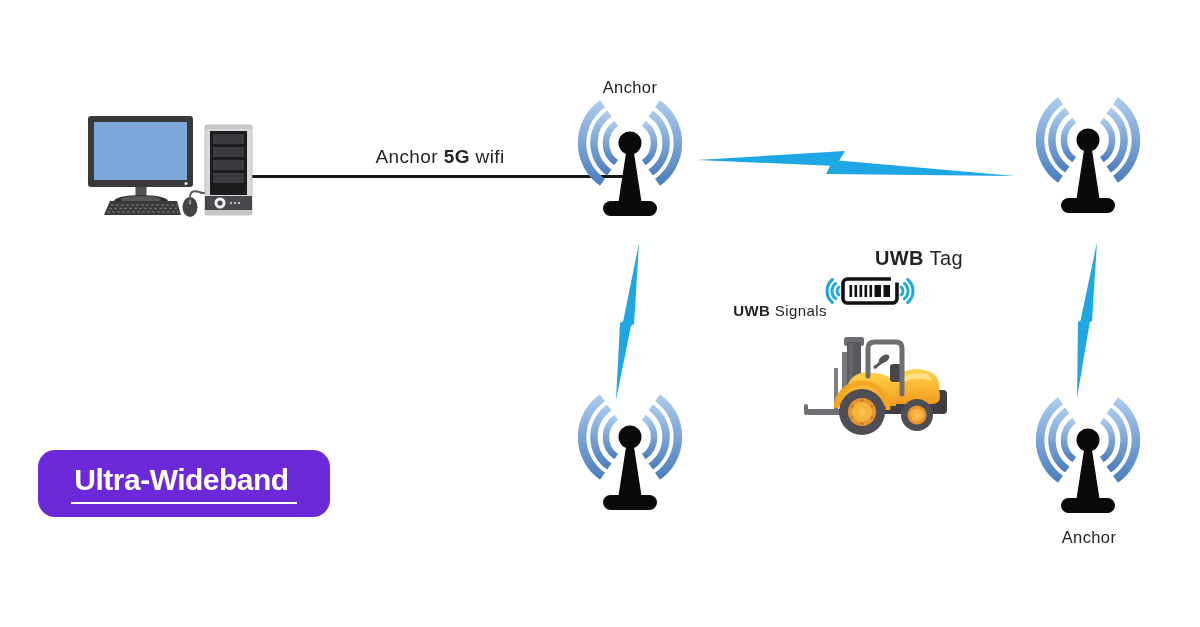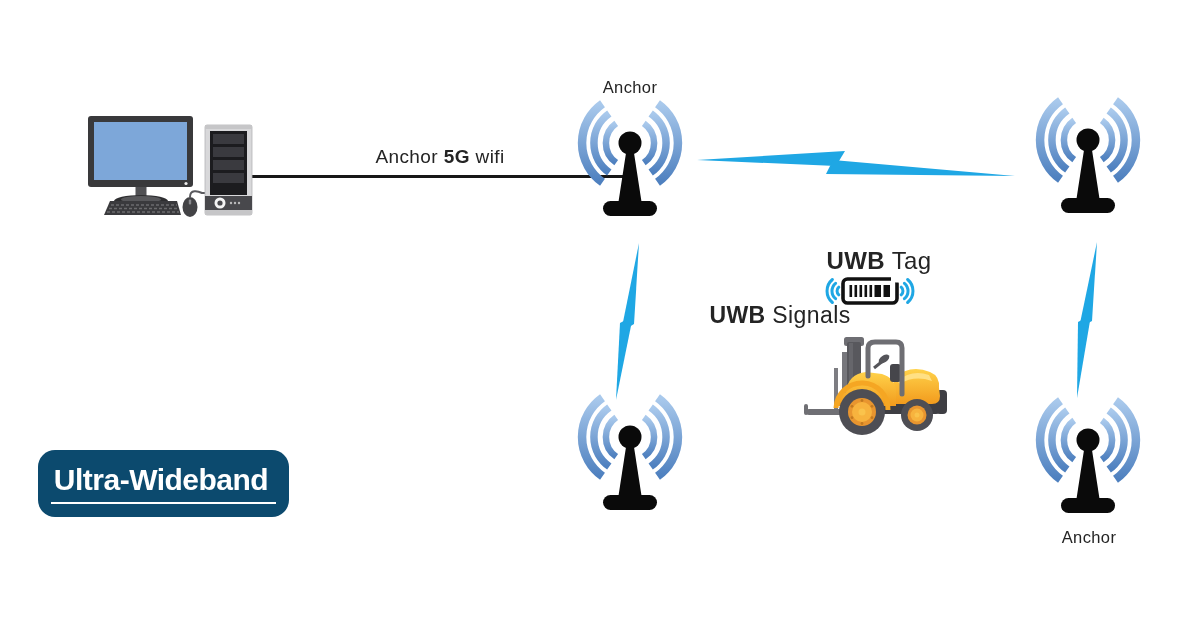--- a/index.html
+++ b/index.html
@@ -6,36 +6,36 @@
   .canvas{
     position:relative;width:1200px;height:627px;background:#ffffff;
     overflow:hidden;font-family:"Liberation Sans",sans-serif;color:#222;
   }
   .abs{position:absolute;}
   .label{color:#242424;text-align:center;letter-spacing:.4px;}
   .lbl-server{left:80px;top:88px;width:155px;font-size:19px;}
   .lbl-anchor-top{left:570px;top:78px;width:120px;font-size:16.5px;}
   .lbl-anchor-br{left:1029px;top:528px;width:120px;font-size:16.5px;}
   .lbl-cable{left:340px;top:146px;width:200px;font-size:19px;}
-  .lbl-tag{left:804px;top:247px;width:150px;font-size:24px;}
-  .lbl-signals{left:700px;top:302px;width:160px;font-size:23px;}
+  .lbl-tag{left:844px;top:247px;width:150px;font-size:20px;}
+  .lbl-signals{left:700px;top:302px;width:160px;font-size:15px;}
   .b{font-weight:bold;}
   .cable-line{left:252px;top:175px;width:380px;height:2.5px;background:#171717;z-index:1;}
   .bolt-layer{left:0;top:0;width:1200px;height:627px;z-index:1;pointer-events:none;}
   .anchor-svg{width:130px;height:128px;z-index:2;}
   .a1{left:565px;top:98px;}
   .a2{left:1023px;top:95px;}
   .a3{left:565px;top:392px;}
   .a4{left:1023px;top:395px;}
   .server-svg{left:80px;top:107px;width:180px;height:115px;z-index:2;}
   .tag-svg{left:822px;top:272px;width:96px;height:38px;}
   .forklift-svg{left:798px;top:334px;width:155px;height:102px;}
   .badge{
-    left:38px;top:450px;width:251px;height:67px;border-radius:17px;
-    background:#0c4a6e;display:flex;align-items:center;justify-content:center;
+    left:38px;top:450px;width:292px;height:67px;border-radius:17px;
+    background:#6d28d9;display:flex;align-items:center;justify-content:center;
   }
   .badge-text{
     color:#ffffff;font-weight:bold;font-size:30px;letter-spacing:-0.5px;
     border-bottom:2.5px solid #ffffff;padding:0 8px 5px 3px;
   }
 </style>
 </head>
 <body>
 
 <div class="canvas">

